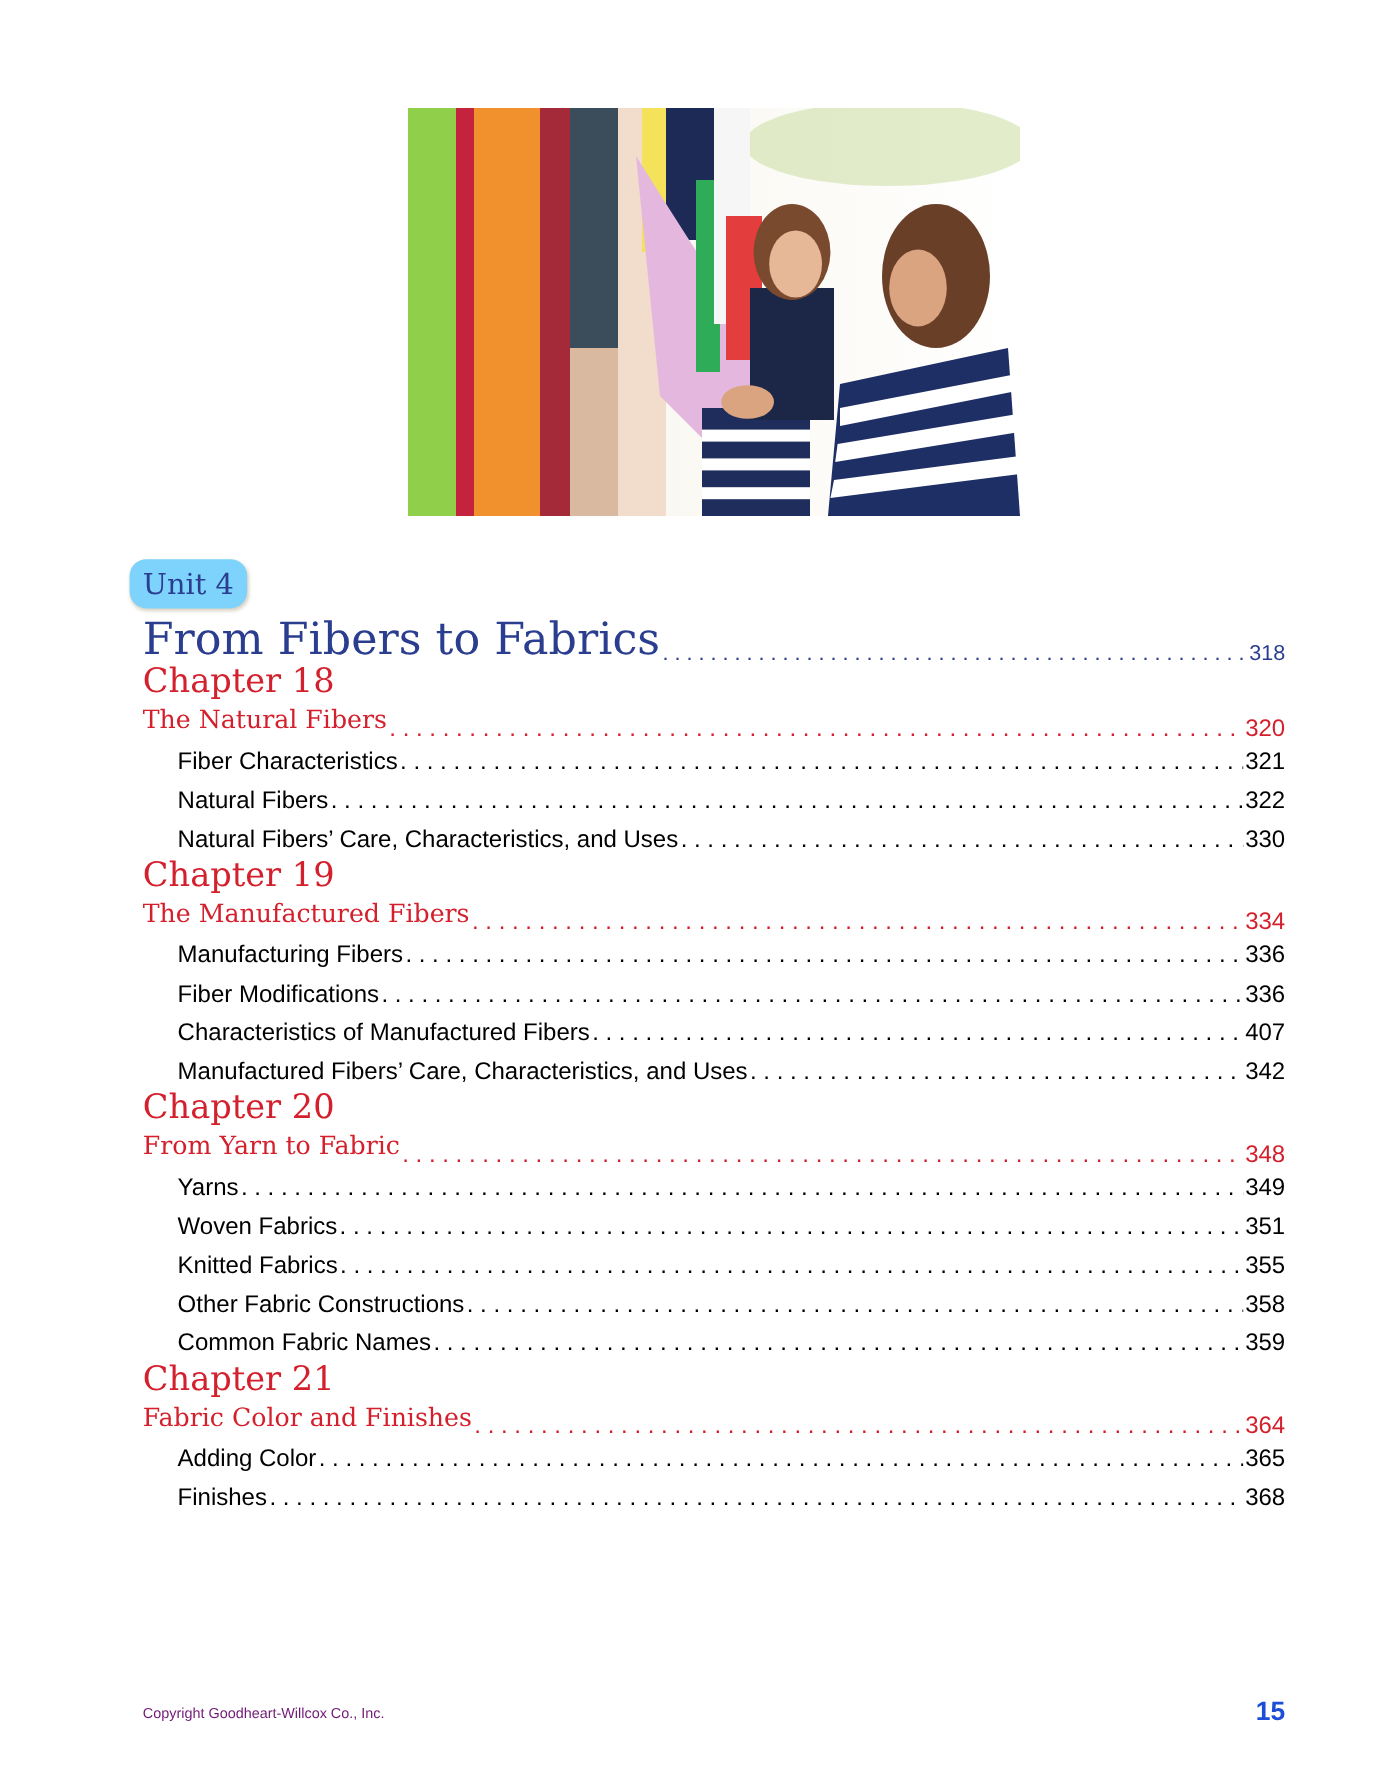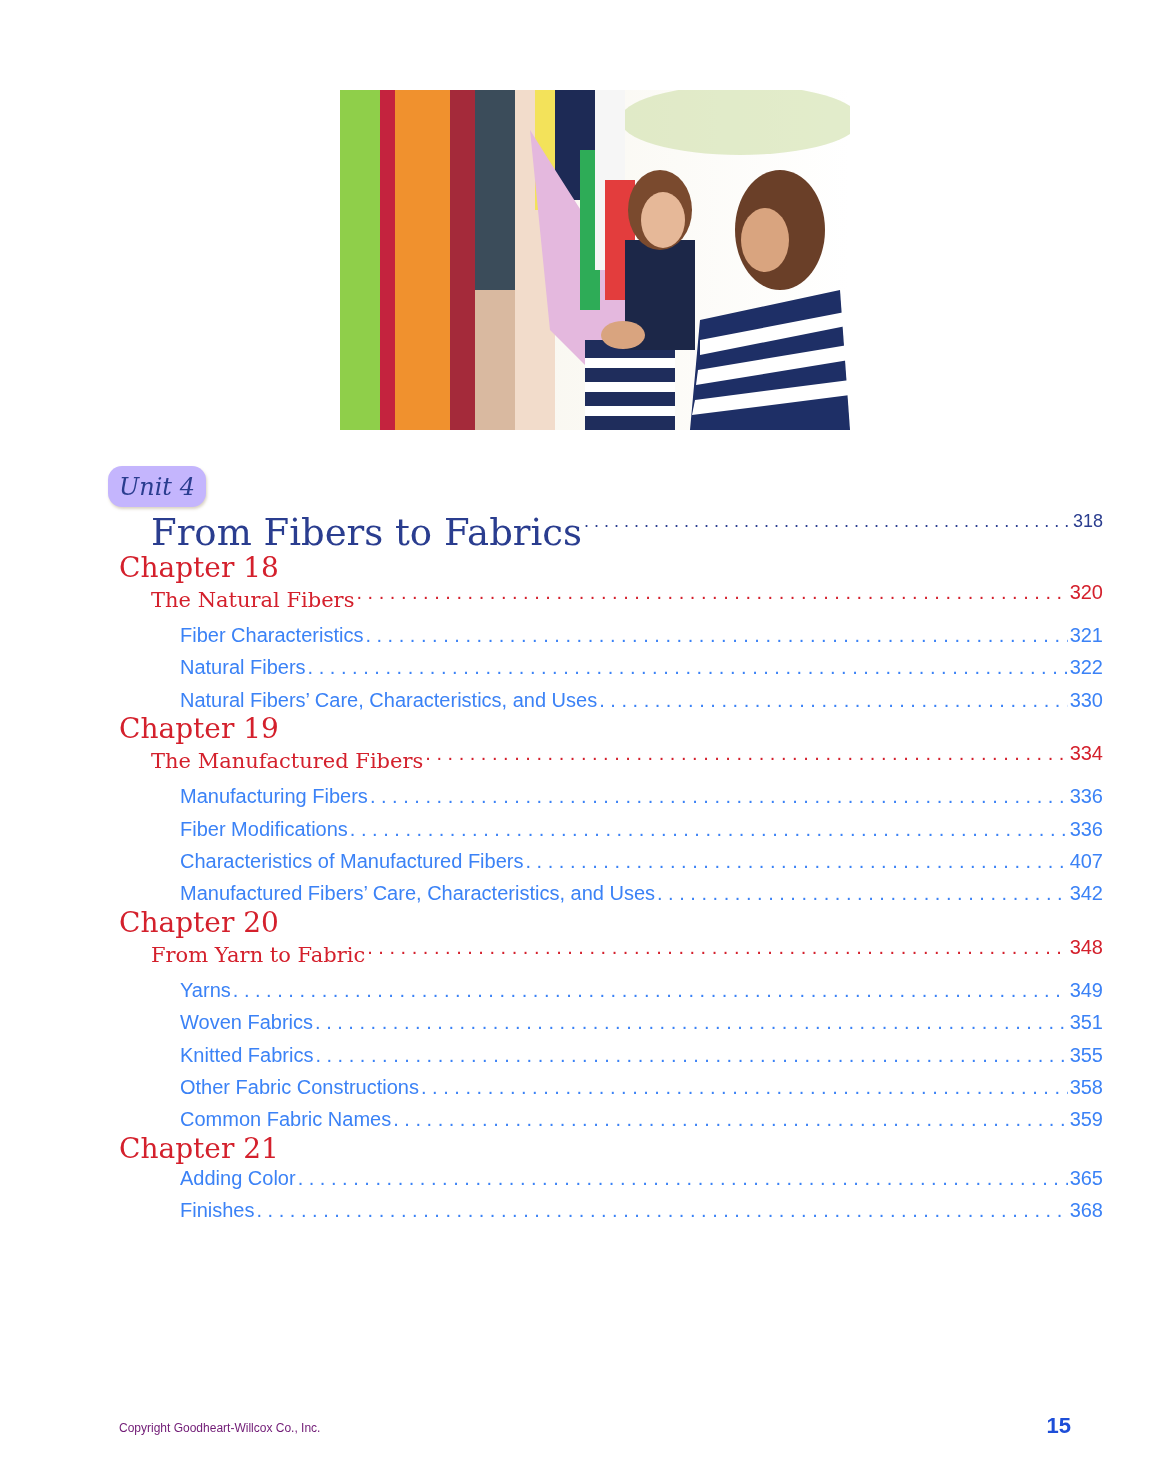--- a/index.html
+++ b/index.html
@@ -1,33 +1,33 @@
 <!DOCTYPE html>
 <html><head>
 <meta charset="utf-8">
 <style>
   html, body { margin:0; padding:0; background:#ffffff; }
   body { width:1156px; height:1479px; position:relative; overflow:hidden; font-family:"Liberation Sans", sans-serif; }
   .photo { position:absolute; left:340px; top:90px; width:510px; height:340px; overflow:hidden; background:#f4f1ea; }
   .photo svg { display:block; width:100%; height:100%; }
   .toc { position:absolute; left:119px; top:466px; width:952px; }
-  .unit-badge { display:inline-block; margin-left:-11px; padding:5px 11px 4px 11px; background:#c4b5fd; border-radius:14px; box-shadow:1px 2px 3px rgba(150,130,90,0.35); color:#2a3d8f; font-family:"DejaVu Serif", serif; font-size:24px; line-height:32px;font-style:italic; }
-  .row { display:flex; align-items:flex-start; width:100%;margin-left:32px; }
+  .unit-badge { display:inline-block; margin-left:-11px; padding:5px 11px 4px 11px; background:#7dd3fc; border-radius:14px; box-shadow:1px 2px 3px rgba(150,130,90,0.35); color:#2a3d8f; font-family:"DejaVu Serif", serif; font-size:24px; line-height:32px; }
+  .row { display:flex; align-items:flex-end; width:100%; }
   .row .label { white-space:nowrap; }
   .row .leader { flex:1; overflow:hidden; white-space:nowrap; margin:0 2px; }
   .row .leader::after { content:". . . . . . . . . . . . . . . . . . . . . . . . . . . . . . . . . . . . . . . . . . . . . . . . . . . . . . . . . . . . . . . . . . . . . . . . . . . . . . . . . . . . . . . . . . . . . . . . . . . . . . . . . . . . . . . . . . . . . . . . . . . . . . . . . . . . . . . . . . . . . . . . . . . . . . . . . . . . . . . . . . . . . . . . . . ."; }
   .row .page { white-space:nowrap; text-align:right; }
   .unit-title { color:#2a3d8f; margin-top:4px; }
   .unit-title .label { font-family:"DejaVu Serif", serif; font-size:37px; line-height:44px; }
   .unit-title .leader, .unit-title .page { font-size:18px; }
   .chapter-num { color:#d4202c; font-family:"DejaVu Serif", serif; font-size:28px; line-height:26px; }
   .chapter-title { color:#d4202c; }
   .chapter-title .label { font-family:"DejaVu Serif", serif; font-size:21px; line-height:38px; }
   .chapter-title .leader, .chapter-title .page { font-size:20px; }
-  .section { color:#3b82f6; font-size:20px; line-height:32.4px; padding-left:29px; box-sizing:border-box; }
+  .section { color:#000000; font-size:20px; line-height:32.4px; padding-left:29px; box-sizing:border-box; }
   .footer-copy { position:absolute; left:119px; top:1421px; font-size:12px; color:#701a75; }
   .footer-page { position:absolute; right:85px; top:1413px; font-size:22px; font-weight:bold; color:#1d4ed8; }
 </style>
 </head>
 <body>
 
 <div class="photo">
   <svg viewBox="0 0 510 340" preserveAspectRatio="none">
     <defs>
       <linearGradient id="bg" x1="0" y1="0" x2="1" y2="0">
@@ -154,20 +154,25 @@
     <span class="page">358</span>
   </div>
   <div class="row section">
     <span class="label">Common Fabric Names</span>
     <span class="leader"></span>
     <span class="page">359</span>
   </div>
 
   
   <div class="chapter-num">Chapter 21</div>
+  <div class="row chapter-title">
+    <span class="label">Fabric Color and Finishes</span>
+    <span class="leader"></span>
+    <span class="page">364</span>
+  </div>
   <div class="row section">
     <span class="label">Adding Color</span>
     <span class="leader"></span>
     <span class="page">365</span>
   </div>
   <div class="row section">
     <span class="label">Finishes</span>
     <span class="leader"></span>
     <span class="page">368</span>
   </div>

